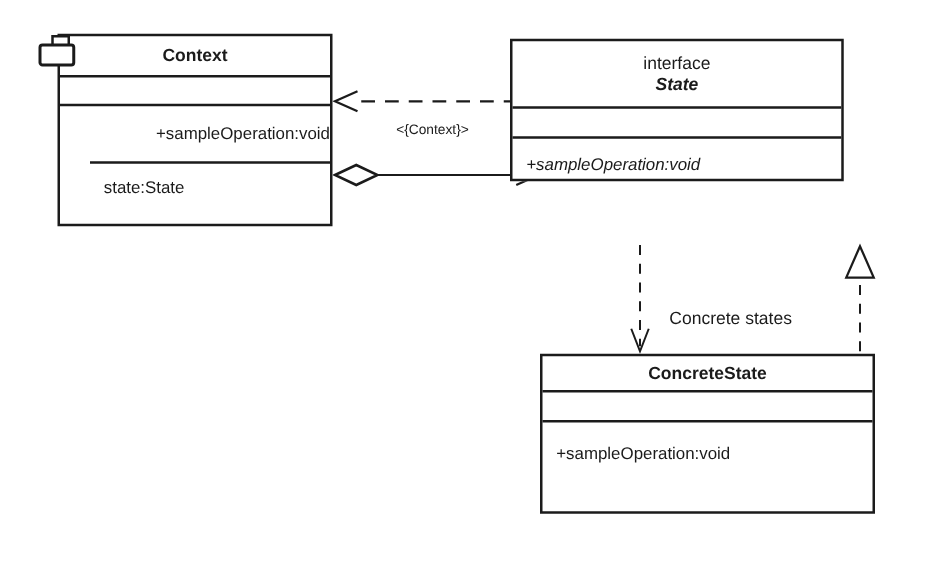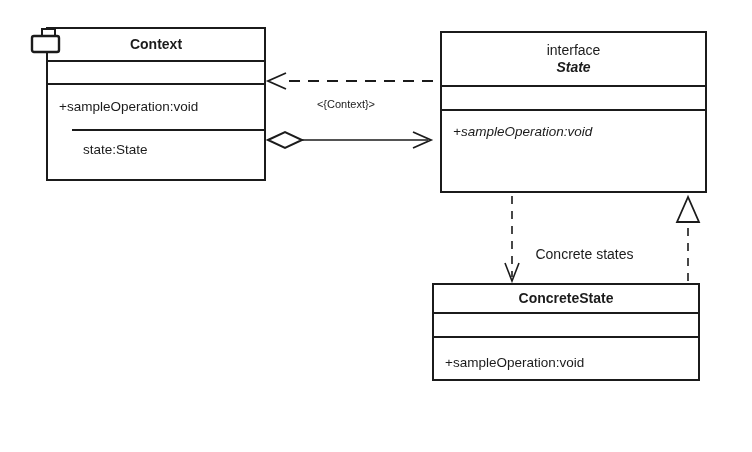--- a/index.html
+++ b/index.html
@@ -34,40 +34,40 @@
   }
   .c-title{
     display:flex;flex-direction:column;
     align-items:center;justify-content:center;
     text-align:center;
     font-size:14px;
     line-height:17px;
   }
   .bold{font-weight:bold;}
   .ital{font-style:italic;}
-  .c-sep{border-top:2px solid var(--ink);}
+  .c-sep{border-top:2px solid var(--ink);justify-content:flex-end;}
   .c-member{
     font-size:13.5px;
     line-height:18px;
     padding-left:11px;
     box-sizing:border-box;
   }
   
   .box-context{left:46px;top:27px;width:220px;height:154px;}
   .box-context .c-title{height:31px;}
   .box-context .c-empty{height:21px;}
   .box-context .c-ops{height:46px;display:flex;align-items:center;}
   .box-context .c-attrs{flex:1;padding-top:10px;margin-left:24px;}
   
-  .box-state{left:440px;top:31px;width:267px;height:162px;}
+  .box-state{left:408px;top:31px;width:267px;height:114px;}
   .box-state .c-title{height:52px;}
   .box-state .c-empty{height:22px;}
   .box-state .c-ops{flex:1;padding-top:12px;}
   
-  .box-concrete{left:432px;top:283px;width:268px;height:98px;}
+  .box-concrete{left:432px;top:283px;width:268px;height:128px;}
   .box-concrete .c-title{height:27px;justify-content:center;}
   .box-concrete .c-empty{height:22px;}
   .box-concrete .c-ops{flex:1;padding-top:16px;}
 
   .edge-label{
     position:absolute;
     text-align:center;
     background:transparent;
   }
   .lbl-context{

